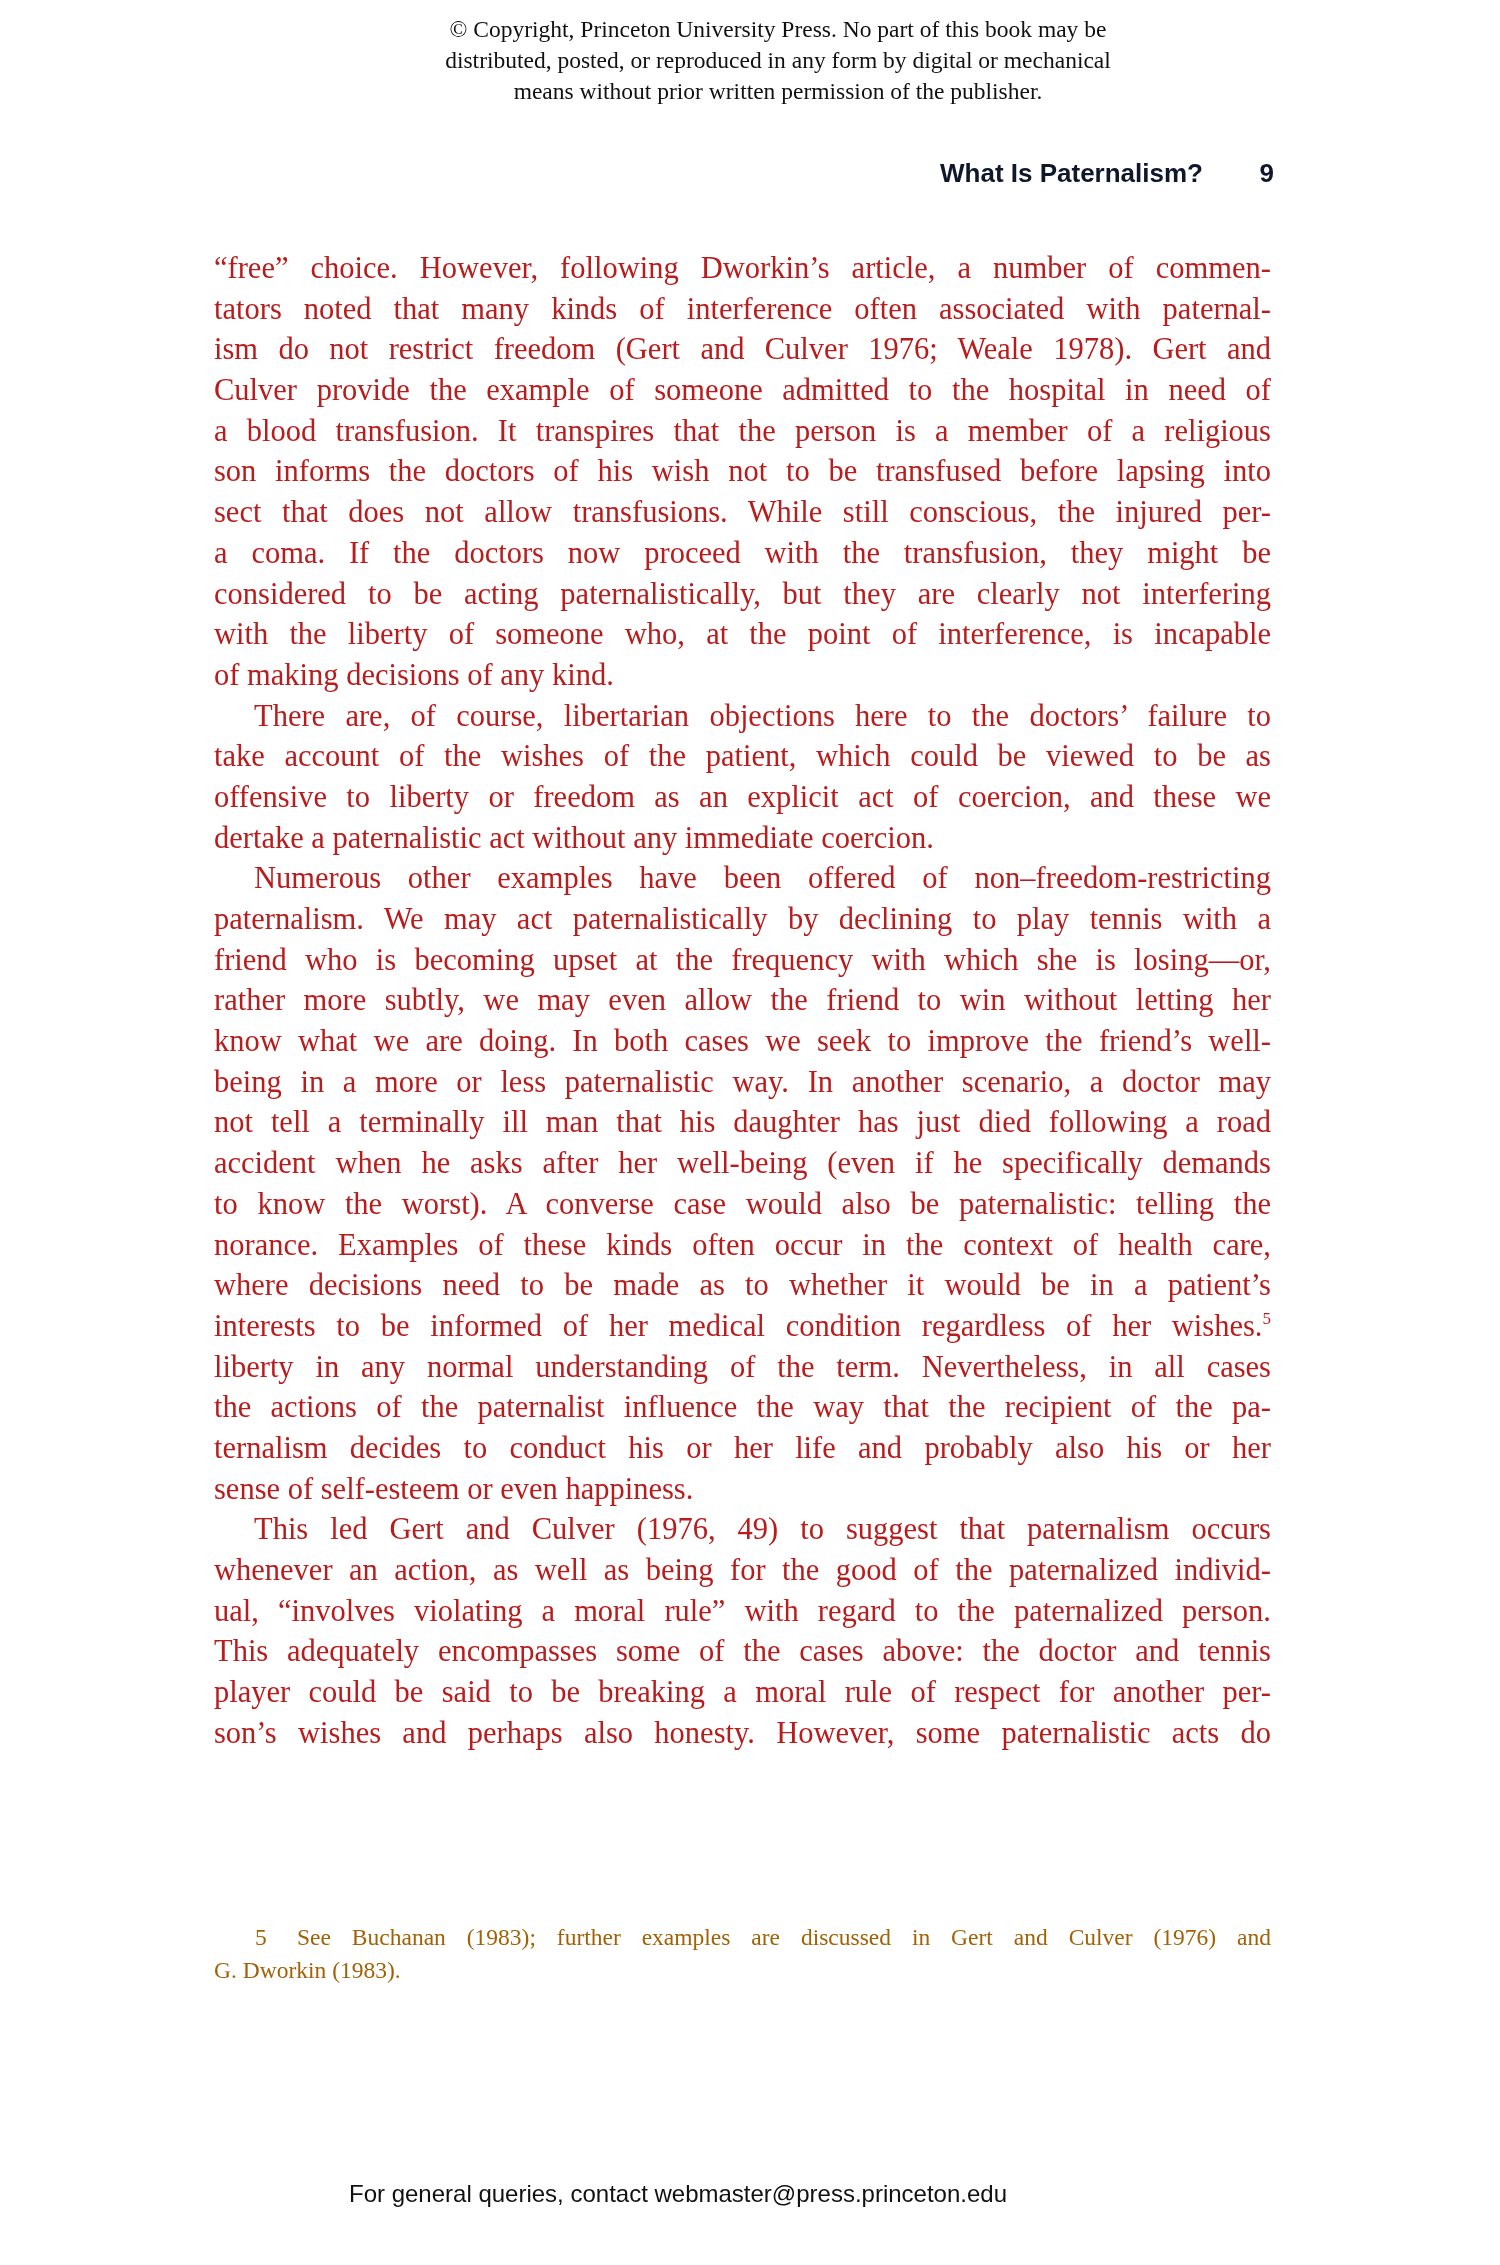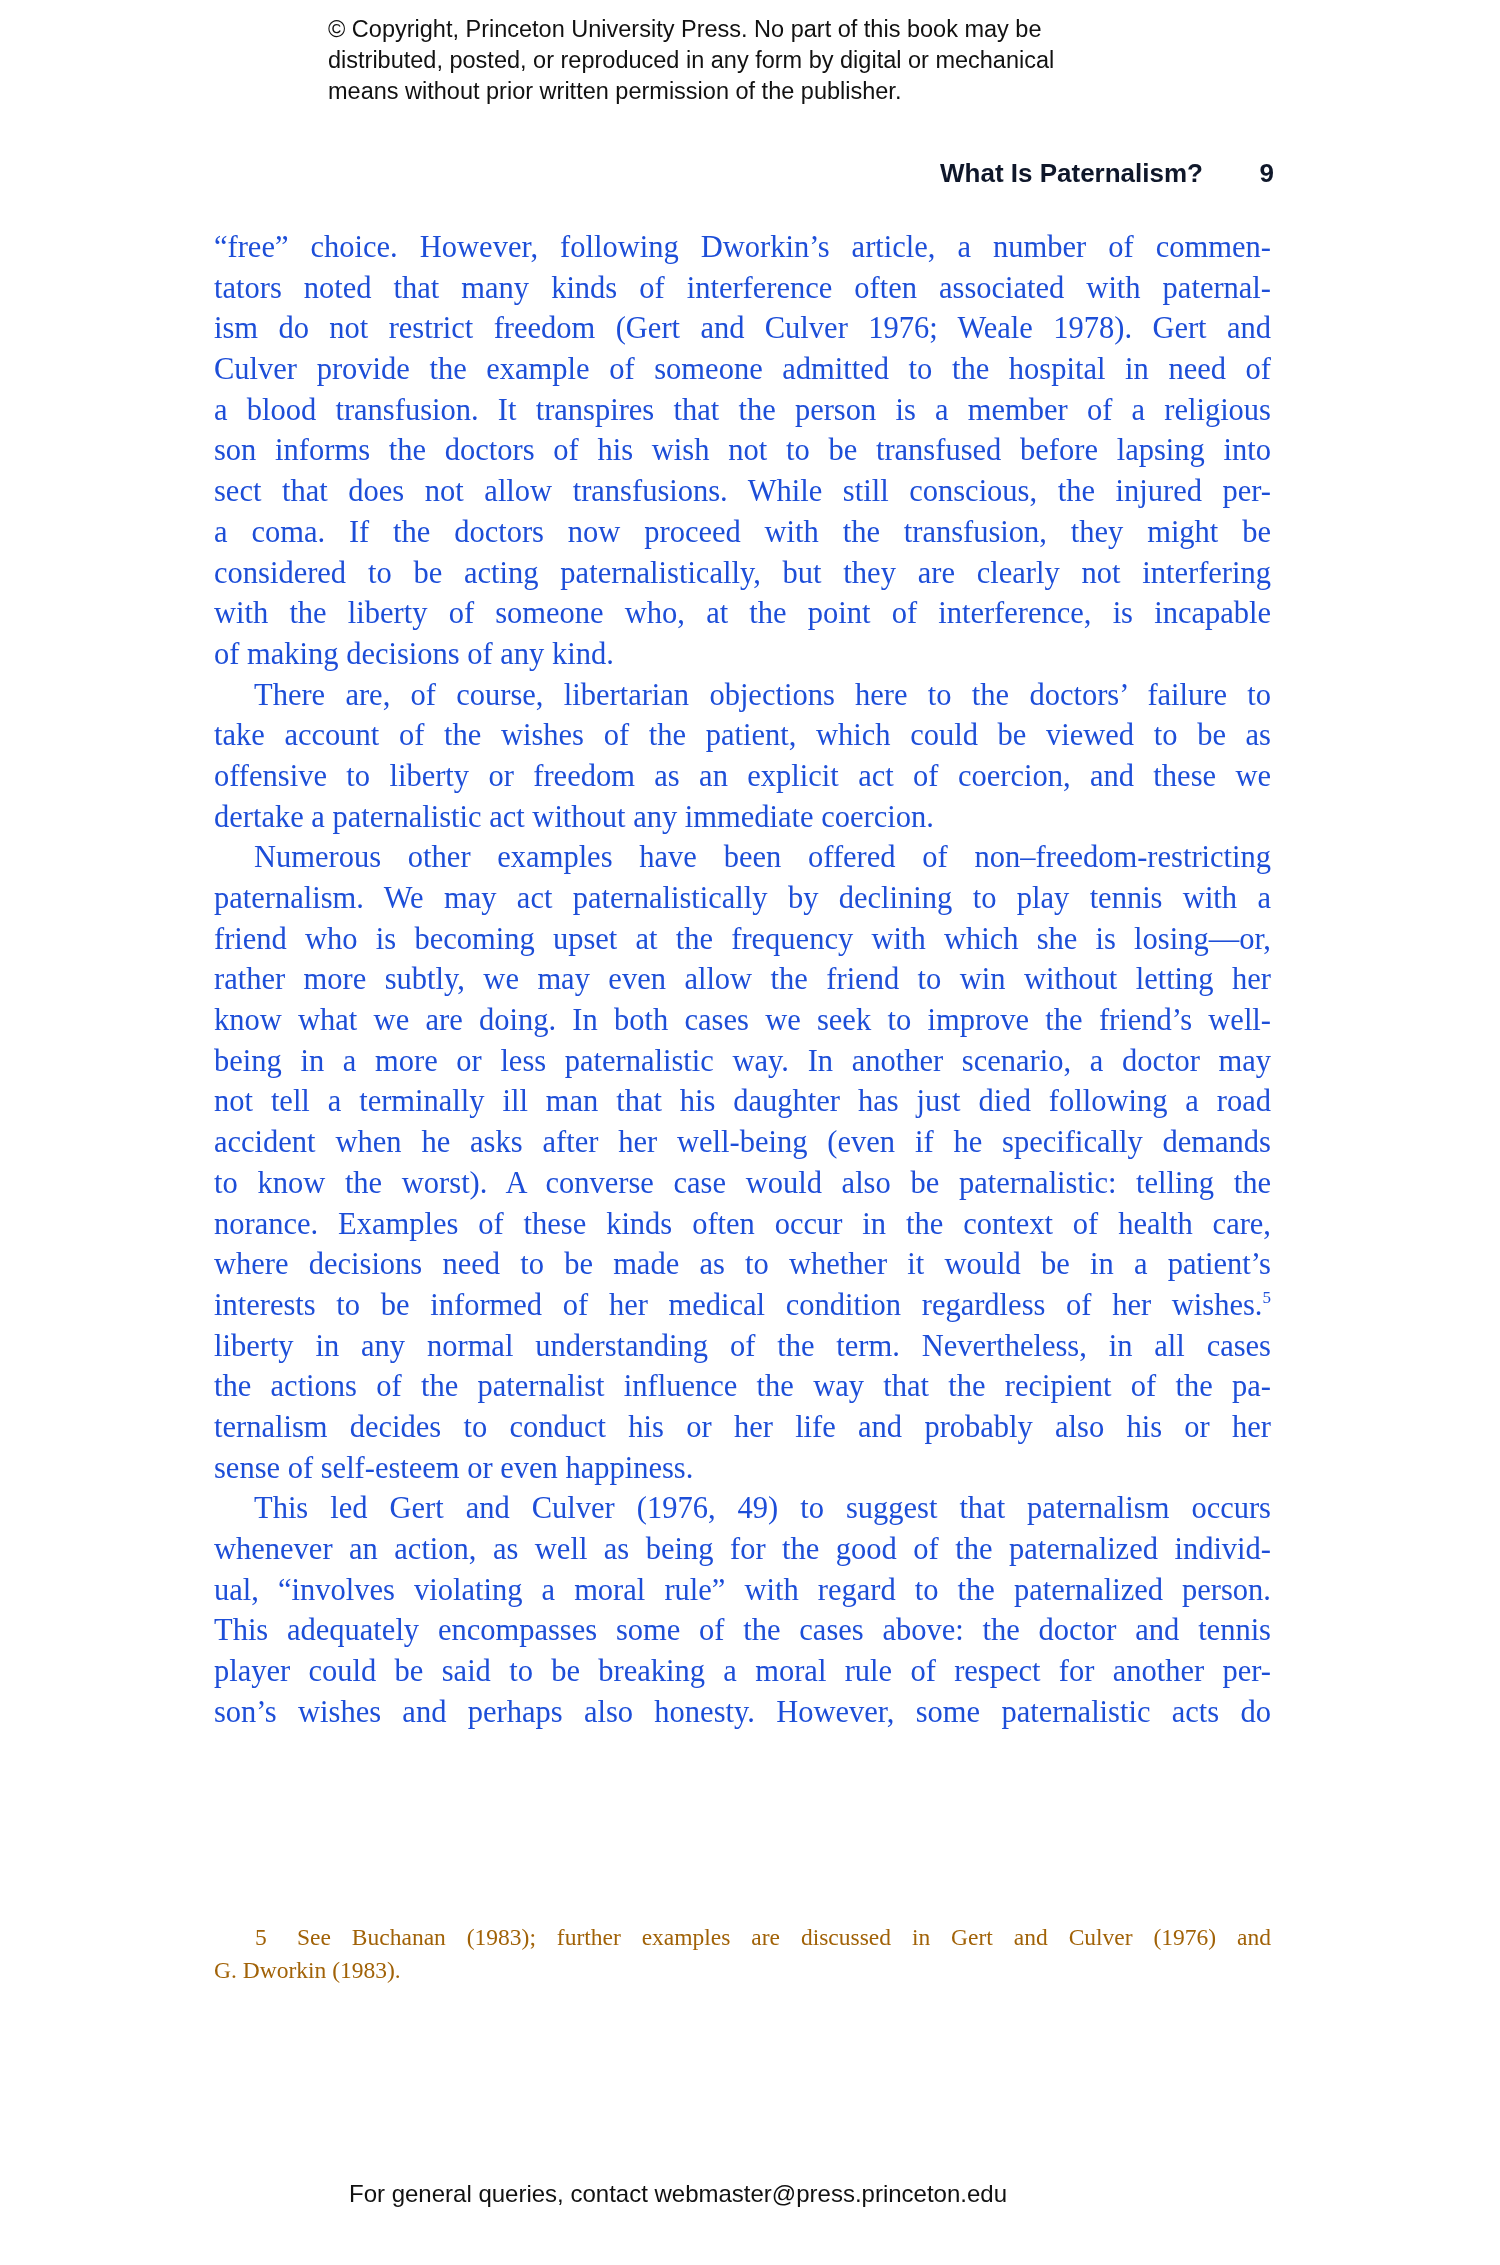--- a/index.html
+++ b/index.html
@@ -1,30 +1,30 @@
 <!DOCTYPE html>
 <html><head>
 <meta charset="utf-8">
 <style>
   html, body { margin: 0; padding: 0; background: #ffffff; }
   body { width: 1500px; height: 2265px; position: relative; overflow: hidden; color: #1a1a1a; }
   .copyright {
     position: absolute; left: 328px; top: 14px; width: 900px;
-    font-family: Liberation Sans, sans-serif; font-size: 23.5px; line-height: 31px; color: #111;
+    font-family: Liberation Serif, serif; font-size: 23.5px; line-height: 31px; color: #111; text-align: center;
   }
   .copyright div { white-space: nowrap; }
   .running-head {
     position: absolute; left: 860px; top: 158px; width: 414px; height: 32px;
     font-family: "Liberation Sans", sans-serif; font-weight: bold; font-size: 26px; color: #0f172a;
   }
   .running-head .title { position: absolute; right: 71px; top: 0; white-space: nowrap; }
   .running-head .folio { position: absolute; right: 0; top: 0; }
   .body-text {
-    position: absolute; left: 214px; top: 227px; width: 1057px;
-    font-family: "Liberation Serif", serif; font-size: 30.5px; line-height: 40.7px; color: #1d4ed8;
+    position: absolute; left: 214px; top: 248px; width: 1057px;
+    font-family: "Liberation Serif", serif; font-size: 30.5px; line-height: 40.7px; color: #b91c1c;
   }
   .line { display: block; text-align: justify; text-align-last: justify; white-space: nowrap; height: 40.7px; overflow: visible; }
   .line.last { text-align-last: left; }
   .line.indent { padding-left: 40px; }
   sup.fnref { font-size: 17px; line-height: 0; vertical-align: 12px; }
   .footnotes {
     position: absolute; left: 214px; top: 1921px; width: 1057px;
     font-family: "Liberation Serif", serif; font-size: 23.5px; line-height: 33px; color: #a16207;
   }
   .fn-line { display: block; white-space: nowrap; height: 33px; text-align: justify; text-align-last: justify; }

